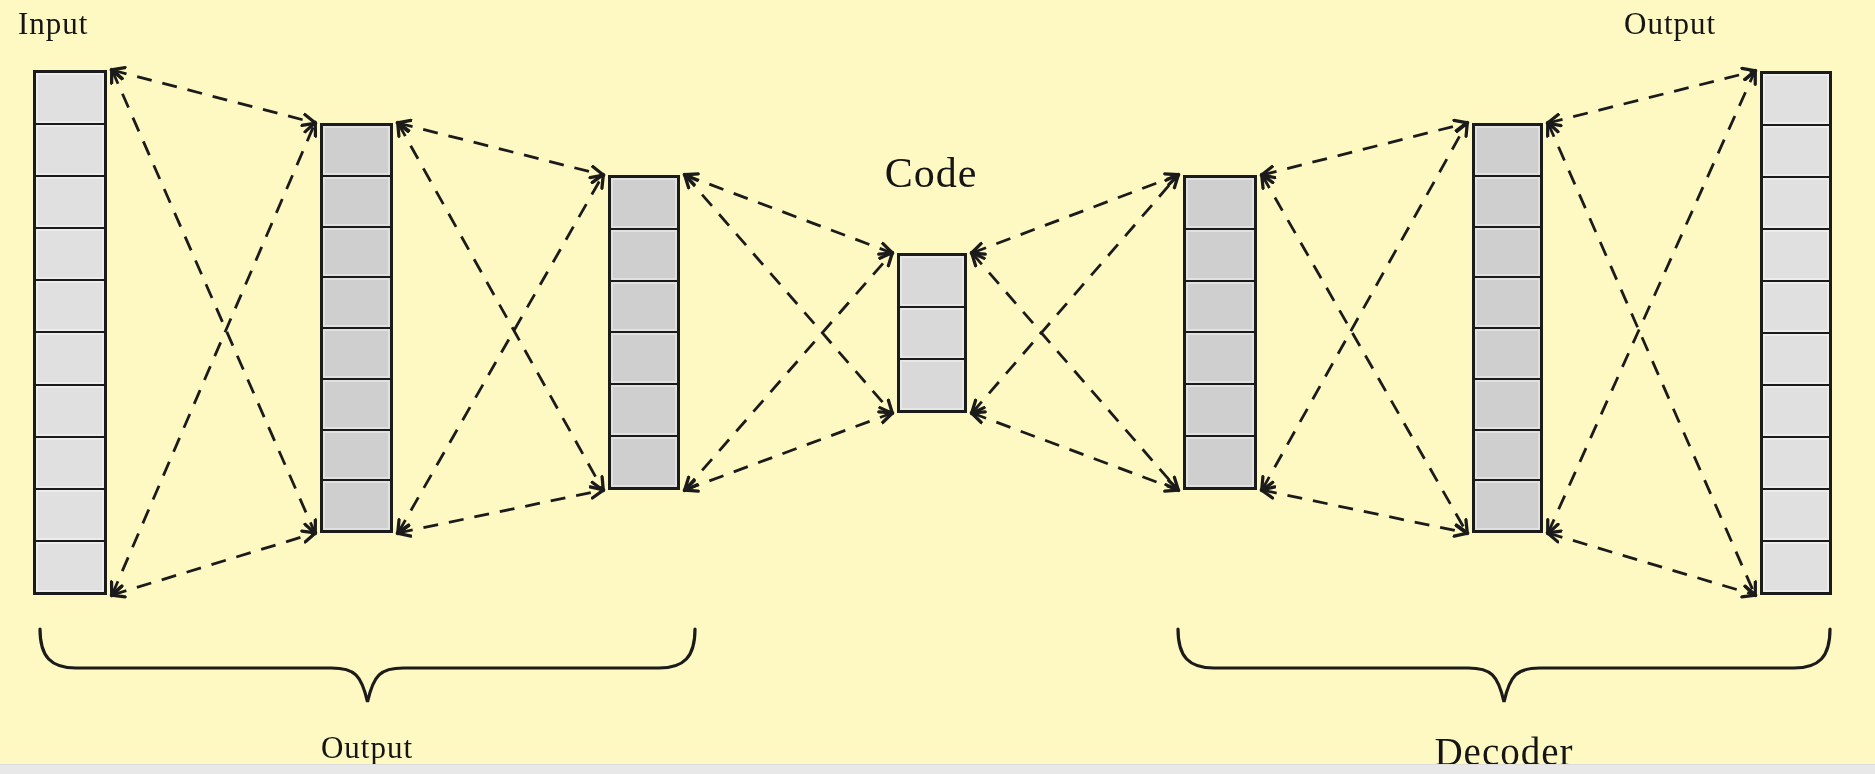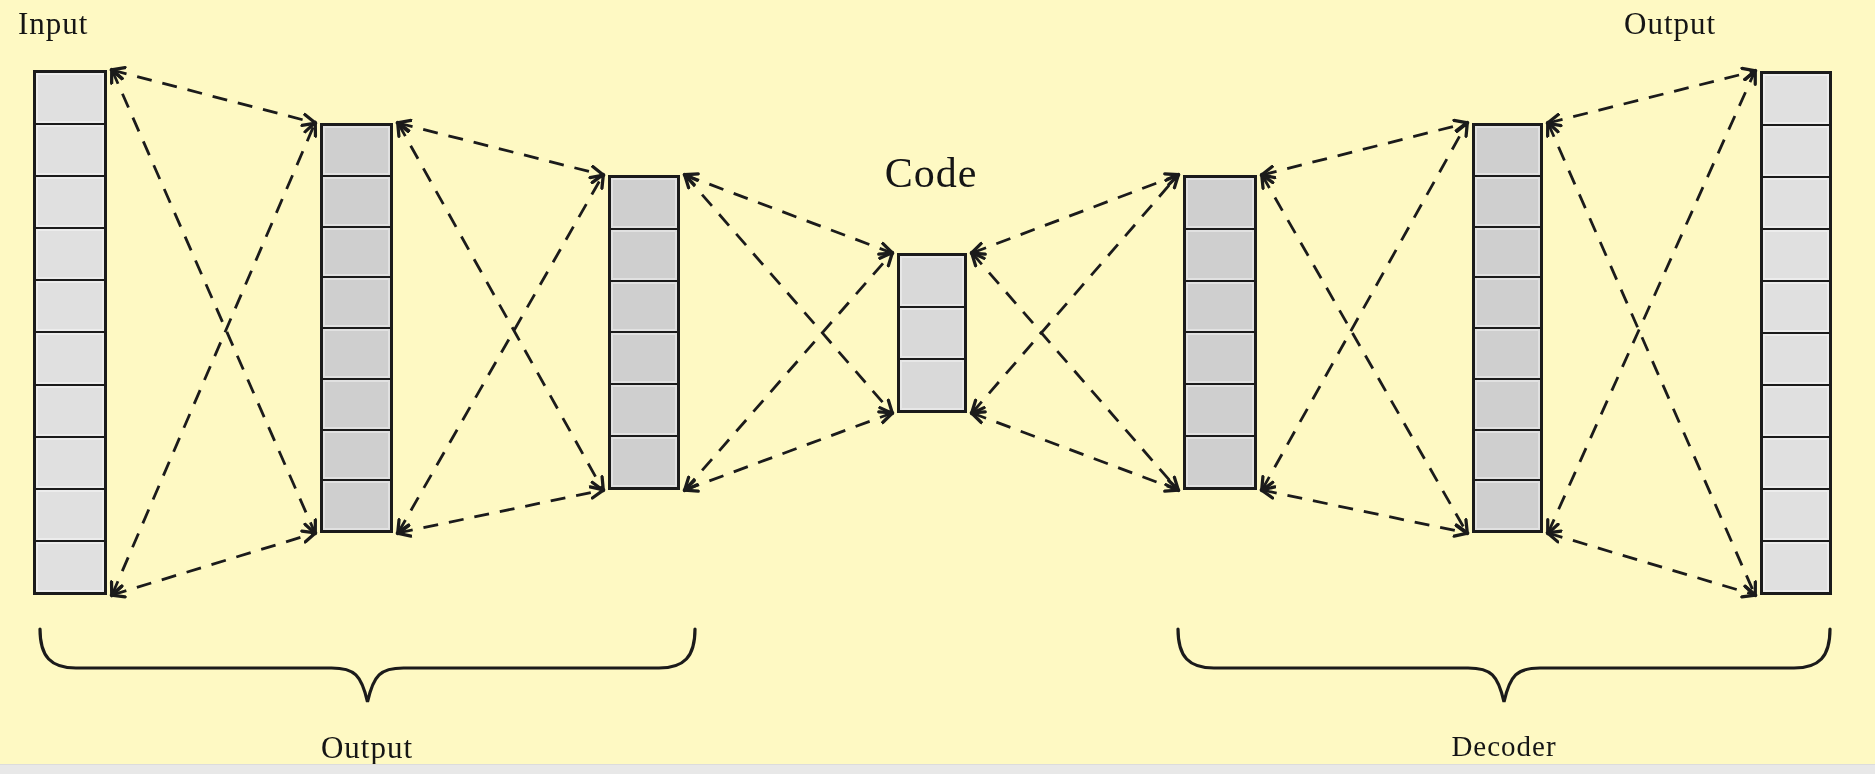--- a/index.html
+++ b/index.html
@@ -33,21 +33,21 @@
     position: absolute;
     color: #151515;
     letter-spacing: 1px;
     white-space: nowrap;
     line-height: 1;
   }
   .label-input  { left: 18px;  top: 8px;   font-size: 31px; }
   .label-output { left: 1624px; top: 8px;  font-size: 31px; }
   .label-code   { left: 931px; top: 152px; font-size: 42px; transform: translateX(-50%); text-align: center; }
   .label-encoder { left: 367px;  top: 732px; font-size: 31px; transform: translateX(-50%); }
-  .label-decoder { left: 1504px; top: 732px; font-size: 29px; transform: translateX(-50%); }
+  .label-decoder { left: 1504px; top: 732px; font-size: 39px; transform: translateX(-50%); }
   .bottom-strip {
     position: absolute;
     left: 0; right: 0; bottom: 0;
     height: 9px;
     background: #e8e8e8;
     border-top: 1px solid #dcdcdc;
   }
 </style>
 </head>
 <body>

